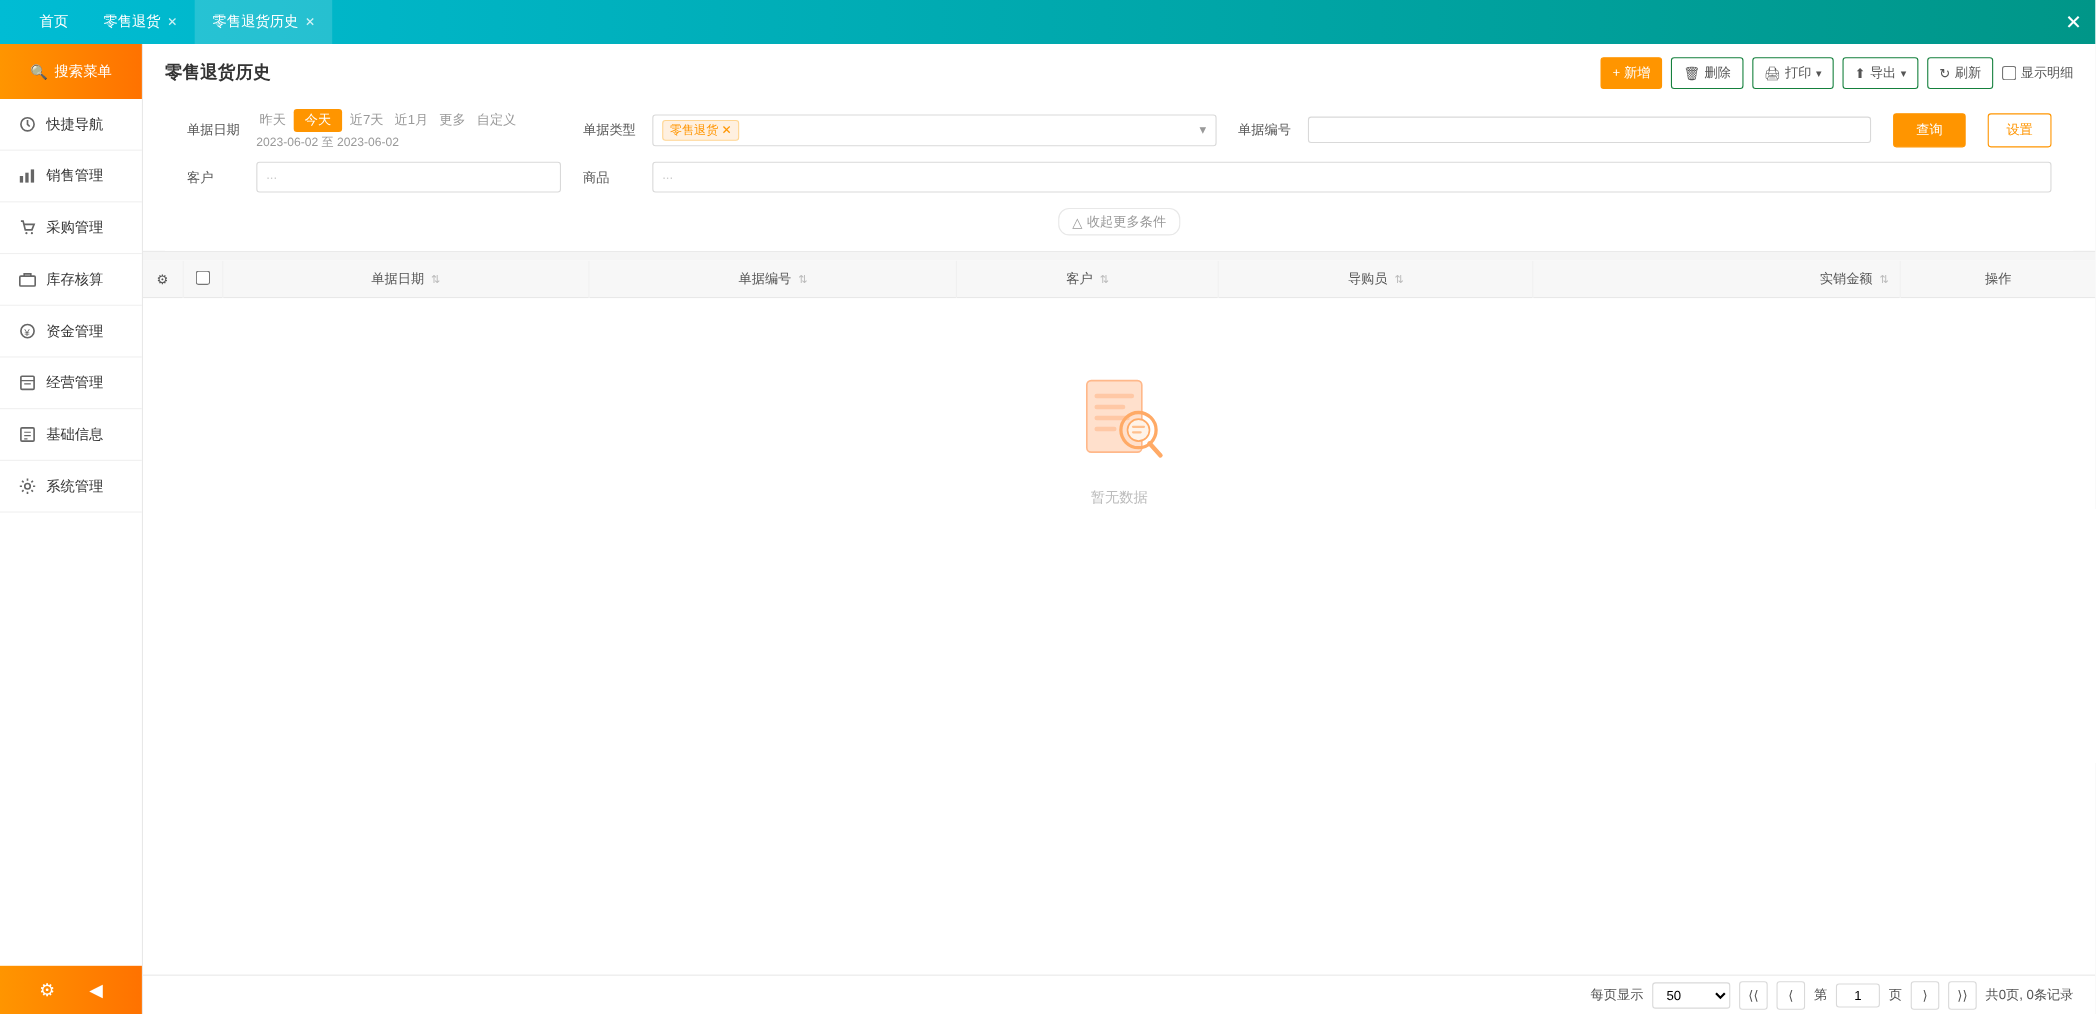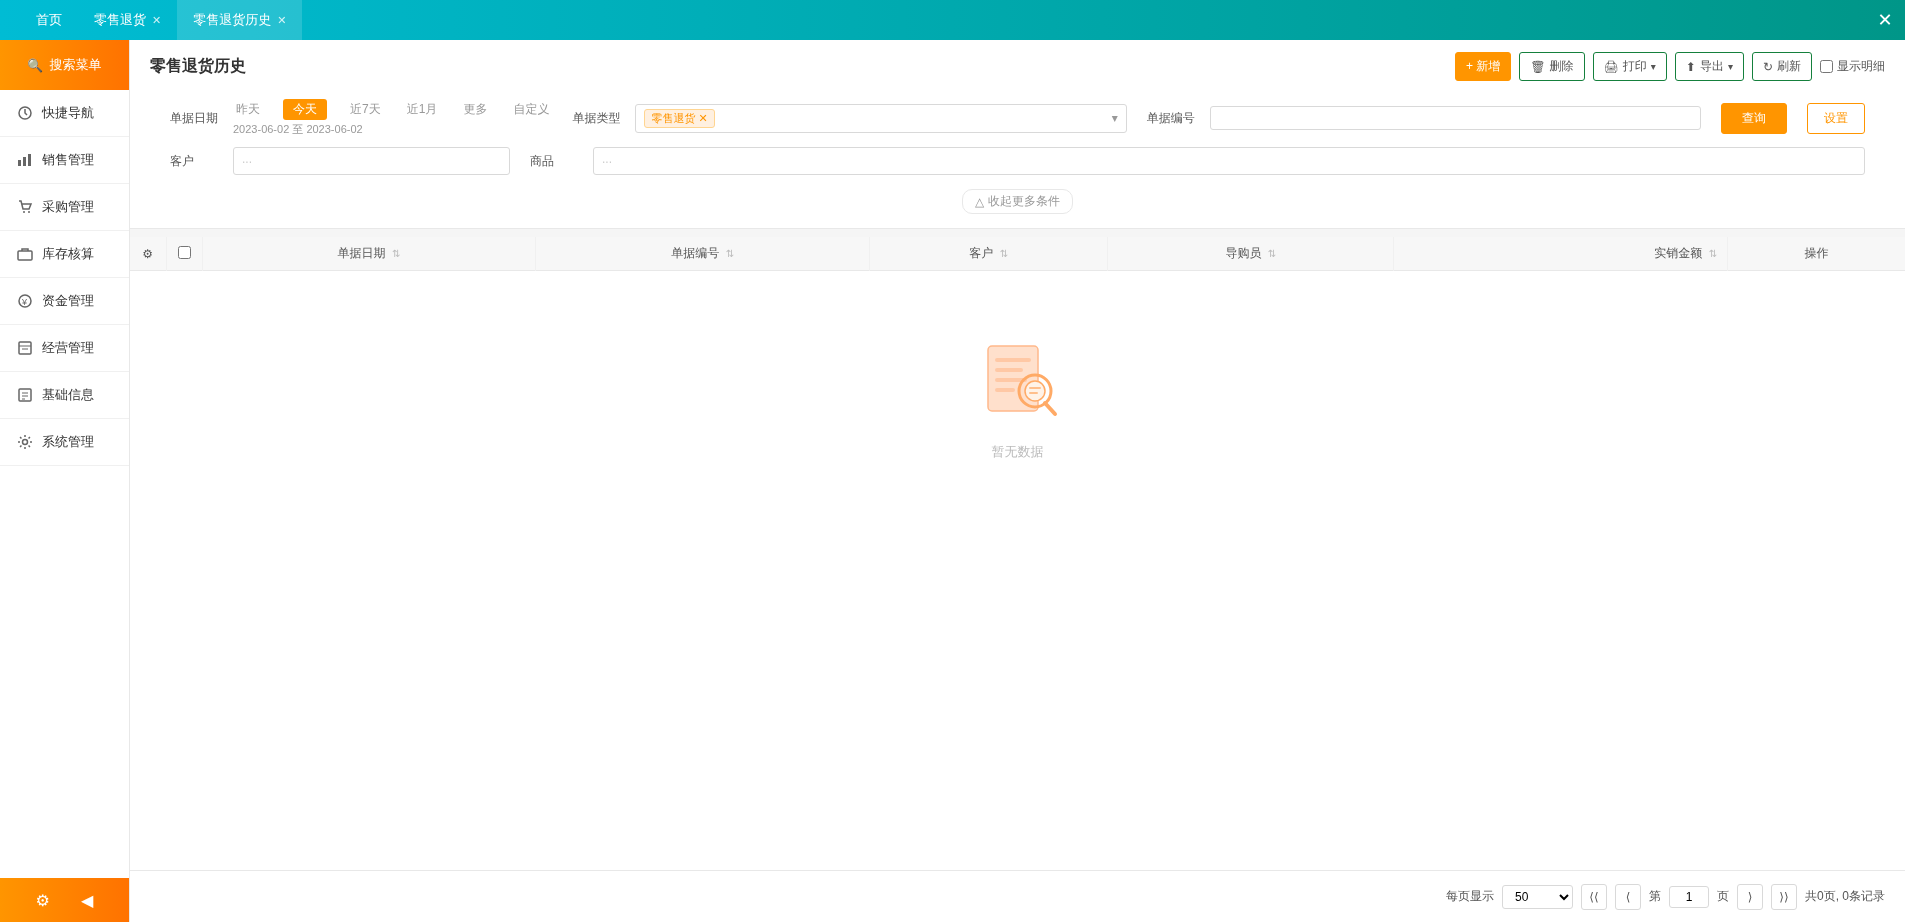--- a/index.html
+++ b/index.html
@@ -196,21 +196,21 @@
       min-width: 55px;
     }
     .filter-date-group {
       display: flex;
       flex-direction: column;
       gap: 2px;
     }
     .date-shortcuts {
       display: flex;
       align-items: center;
-      gap: 20px;
+      gap: 4px;
     }
     .date-shortcut {
       font-size: 12px;
       color: #999;
       cursor: pointer;
       padding: 2px 3px;
     }
     .date-shortcut.active {
       background: #ff9500;
       color: #fff;
@@ -331,21 +331,21 @@
       justify-content: center;
       padding: 60px 0;
     }
     .empty-text {
       color: #bbb;
       font-size: 13px;
     }
 
     
     .pagination {
-      height: 52px;
+      height: 36px;
       border-top: 1px solid #e8e8e8;
       display: flex;
       align-items: center;
       justify-content: flex-end;
       padding: 0 20px;
       gap: 8px;
       background: #fff;
       font-size: 12px;
       color: #555;
     }

